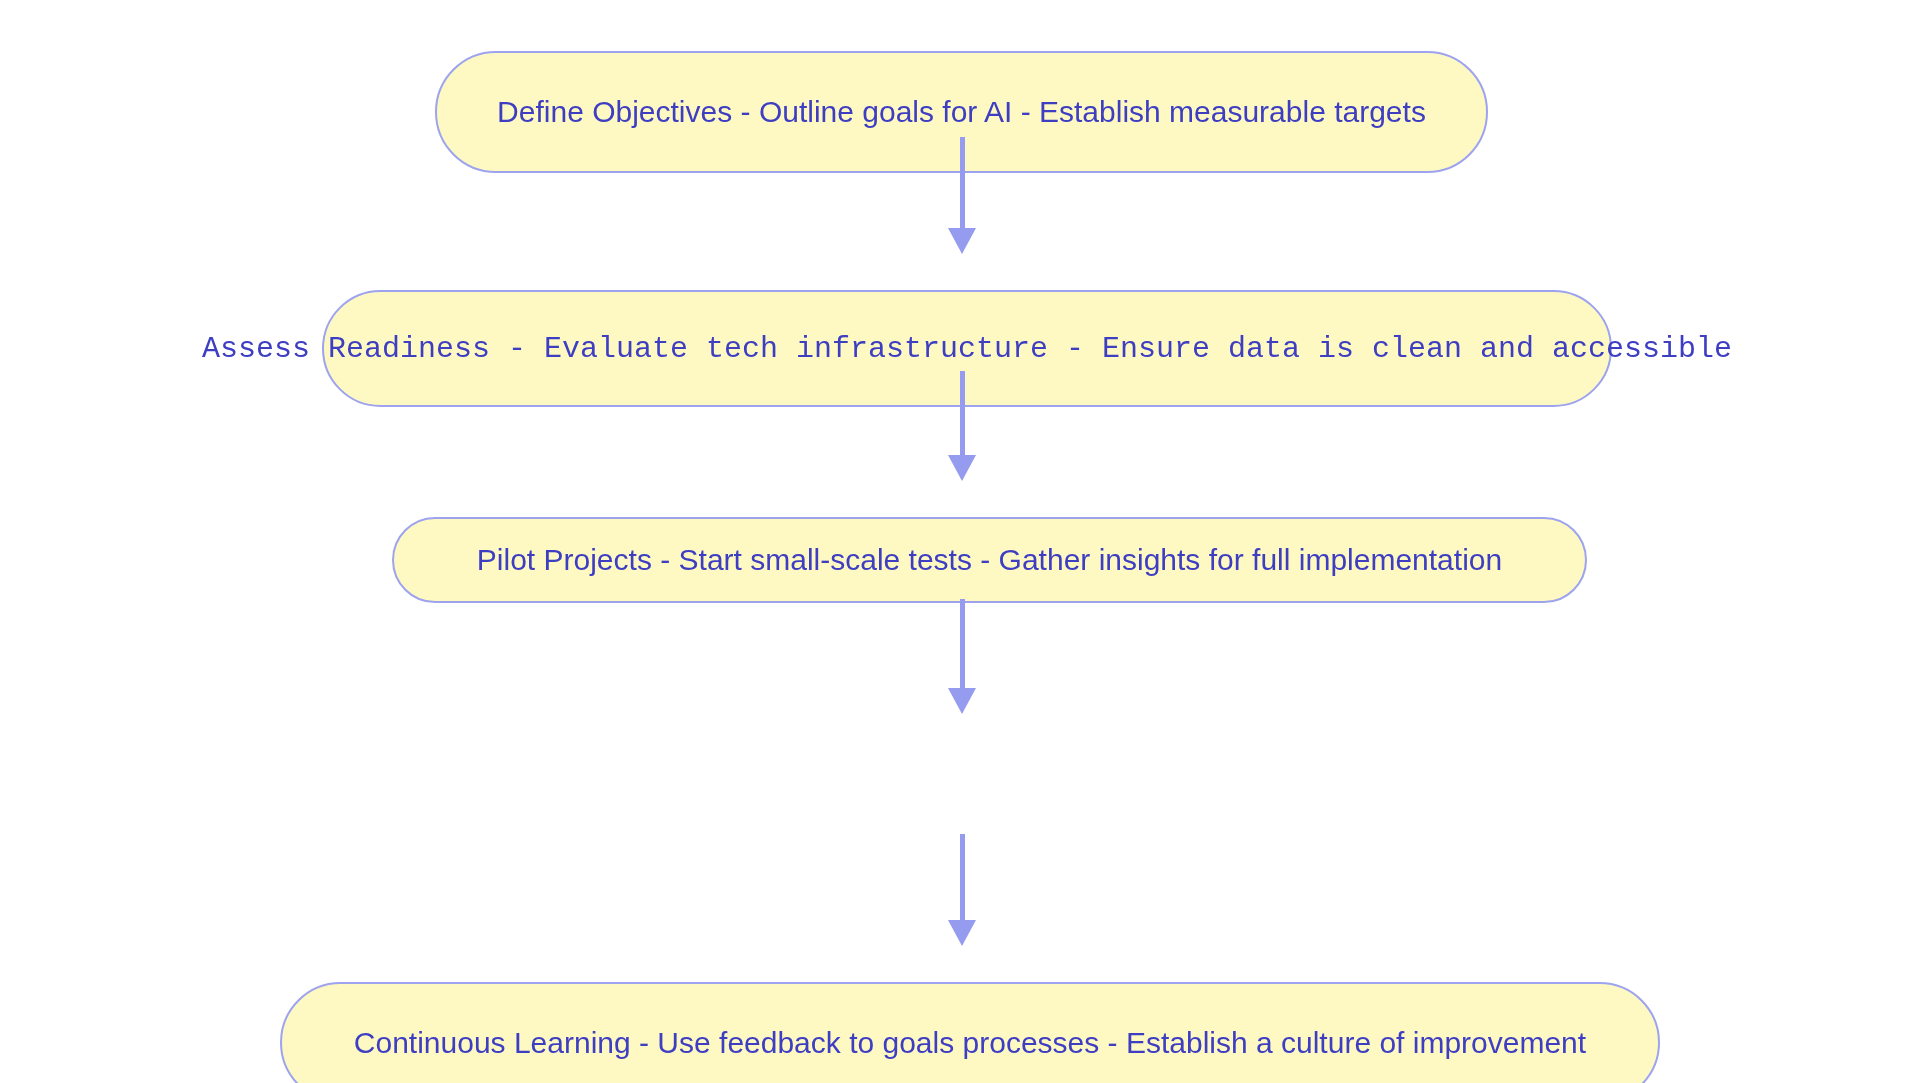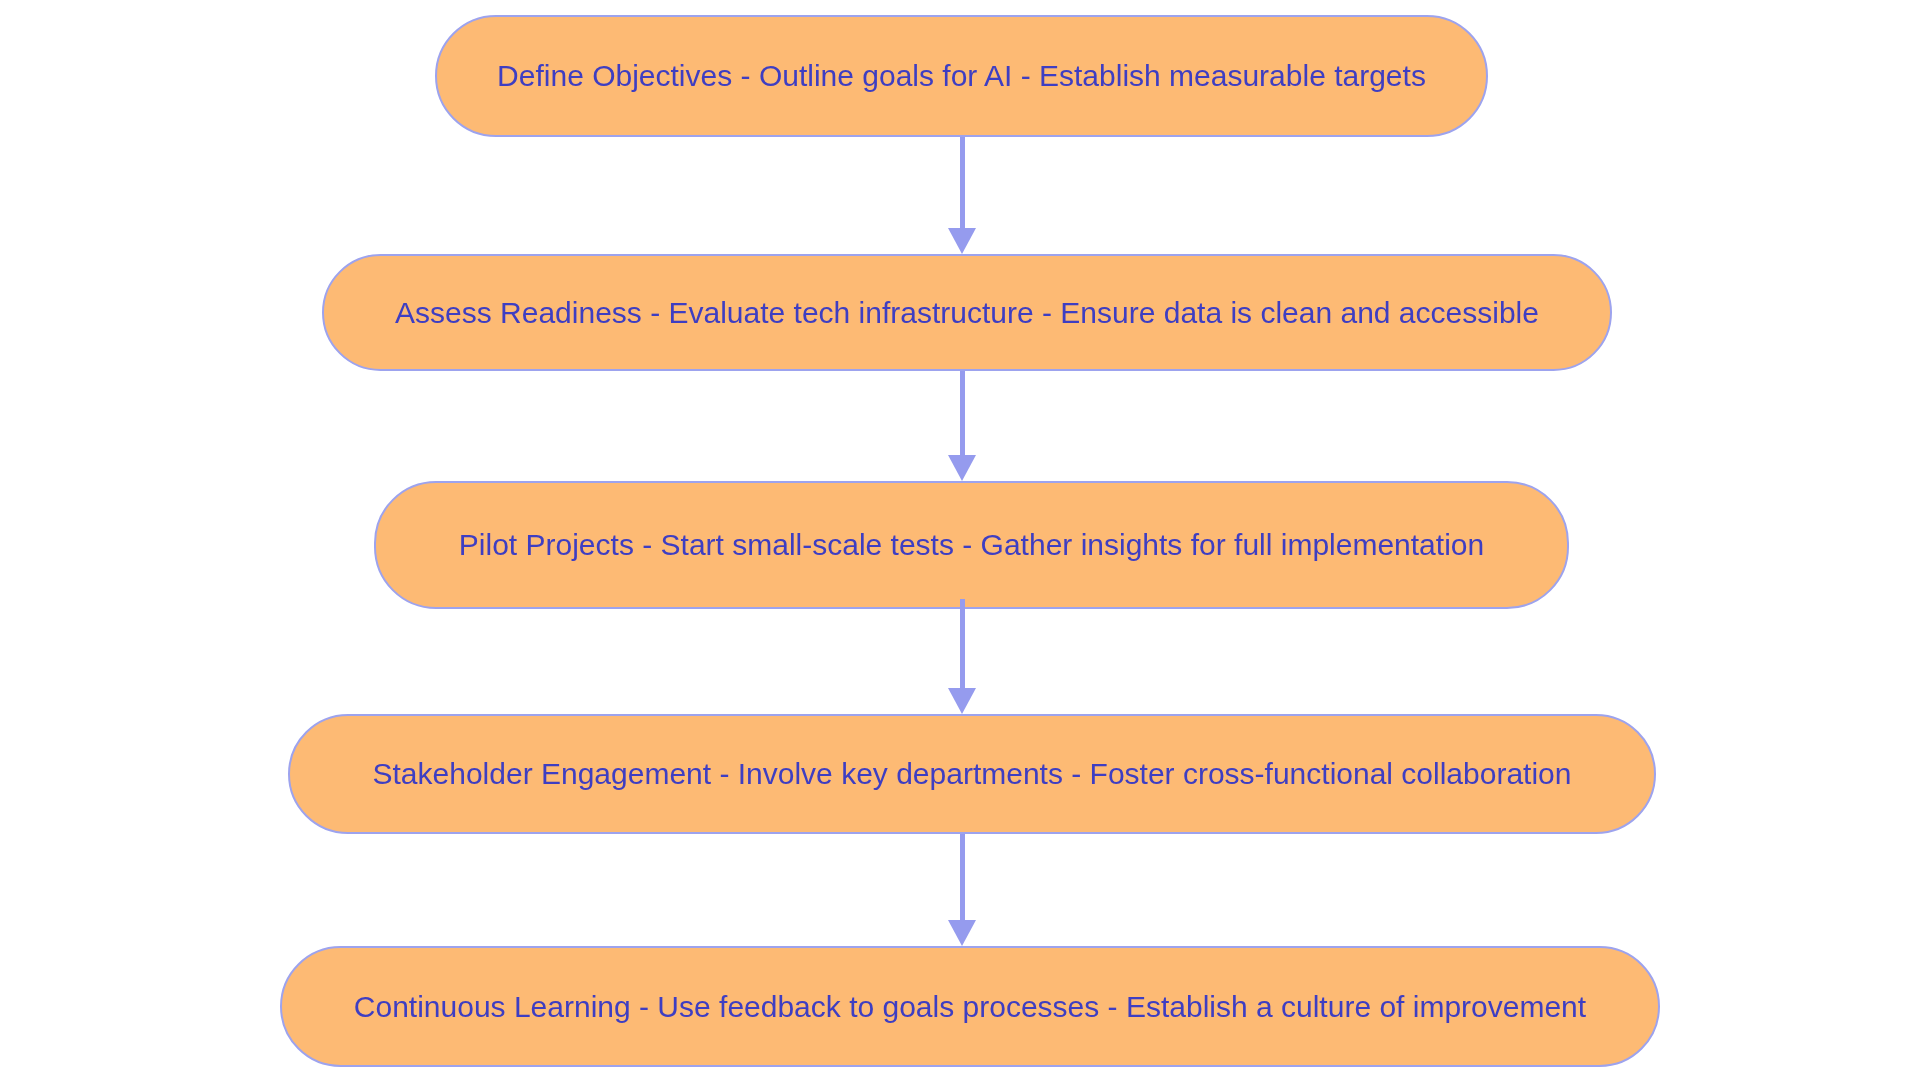--- a/index.html
+++ b/index.html
@@ -13,36 +13,37 @@
     height: 1083px;
     background: #ffffff;
     overflow: hidden;
     font-family: "Liberation Sans", sans-serif;
   }
   .flow-node {
     position: absolute;
     display: flex;
     align-items: center;
     justify-content: center;
-    background: #fdba74;
+    background: #fef9c3;
     border: 2px solid #9da3ee;
     border-radius: 62px;
     box-sizing: border-box;
     text-align: center;
+    margin-top: 36px;
   }
   .flow-node .node-label {
     color: #3e3ec2;
     font-size: 30px;
     line-height: 1.2;
     padding: 0 40px;
     white-space: nowrap;
   }
   .node-1 { left: 435px; top: 15px;  width: 1053px; height: 122px; }
-  .node-2 { left: 322px; top: 254px; width: 1290px; height: 117px; }
-  .node-3 { left: 374px; top: 481px; width: 1195px; height: 128px; }
+  .node-2 { left: 322px; top: 254px; width: 1290px; height: 117px; font-family: Liberation Mono, monospace; }
+  .node-3 { left: 392px; top: 481px; width: 1195px; height: 86px; }
   .node-4 { left: 288px; top: 714px; width: 1368px; height: 120px; }
   .node-5 { left: 280px; top: 946px; width: 1380px; height: 121px; }
 
   .flow-arrow {
     position: absolute;
     width: 28px;
     display: flex;
     flex-direction: column;
     align-items: center;
   }
@@ -88,23 +89,20 @@
 
   <div class="flow-node node-3">
     <span class="node-label">Pilot Projects - Start small-scale tests - Gather insights for full implementation</span>
   </div>
 
   <div class="flow-arrow arrow-3">
     <div class="arrow-stem"></div>
     <div class="arrow-head"></div>
   </div>
 
-  <div class="flow-node node-4">
-    <span class="node-label">Stakeholder Engagement - Involve key departments - Foster cross-functional collaboration</span>
-  </div>
 
   <div class="flow-arrow arrow-4">
     <div class="arrow-stem"></div>
     <div class="arrow-head"></div>
   </div>
 
   <div class="flow-node node-5">
     <span class="node-label">Continuous Learning - Use feedback to goals processes - Establish a culture of improvement</span>
   </div>
 

